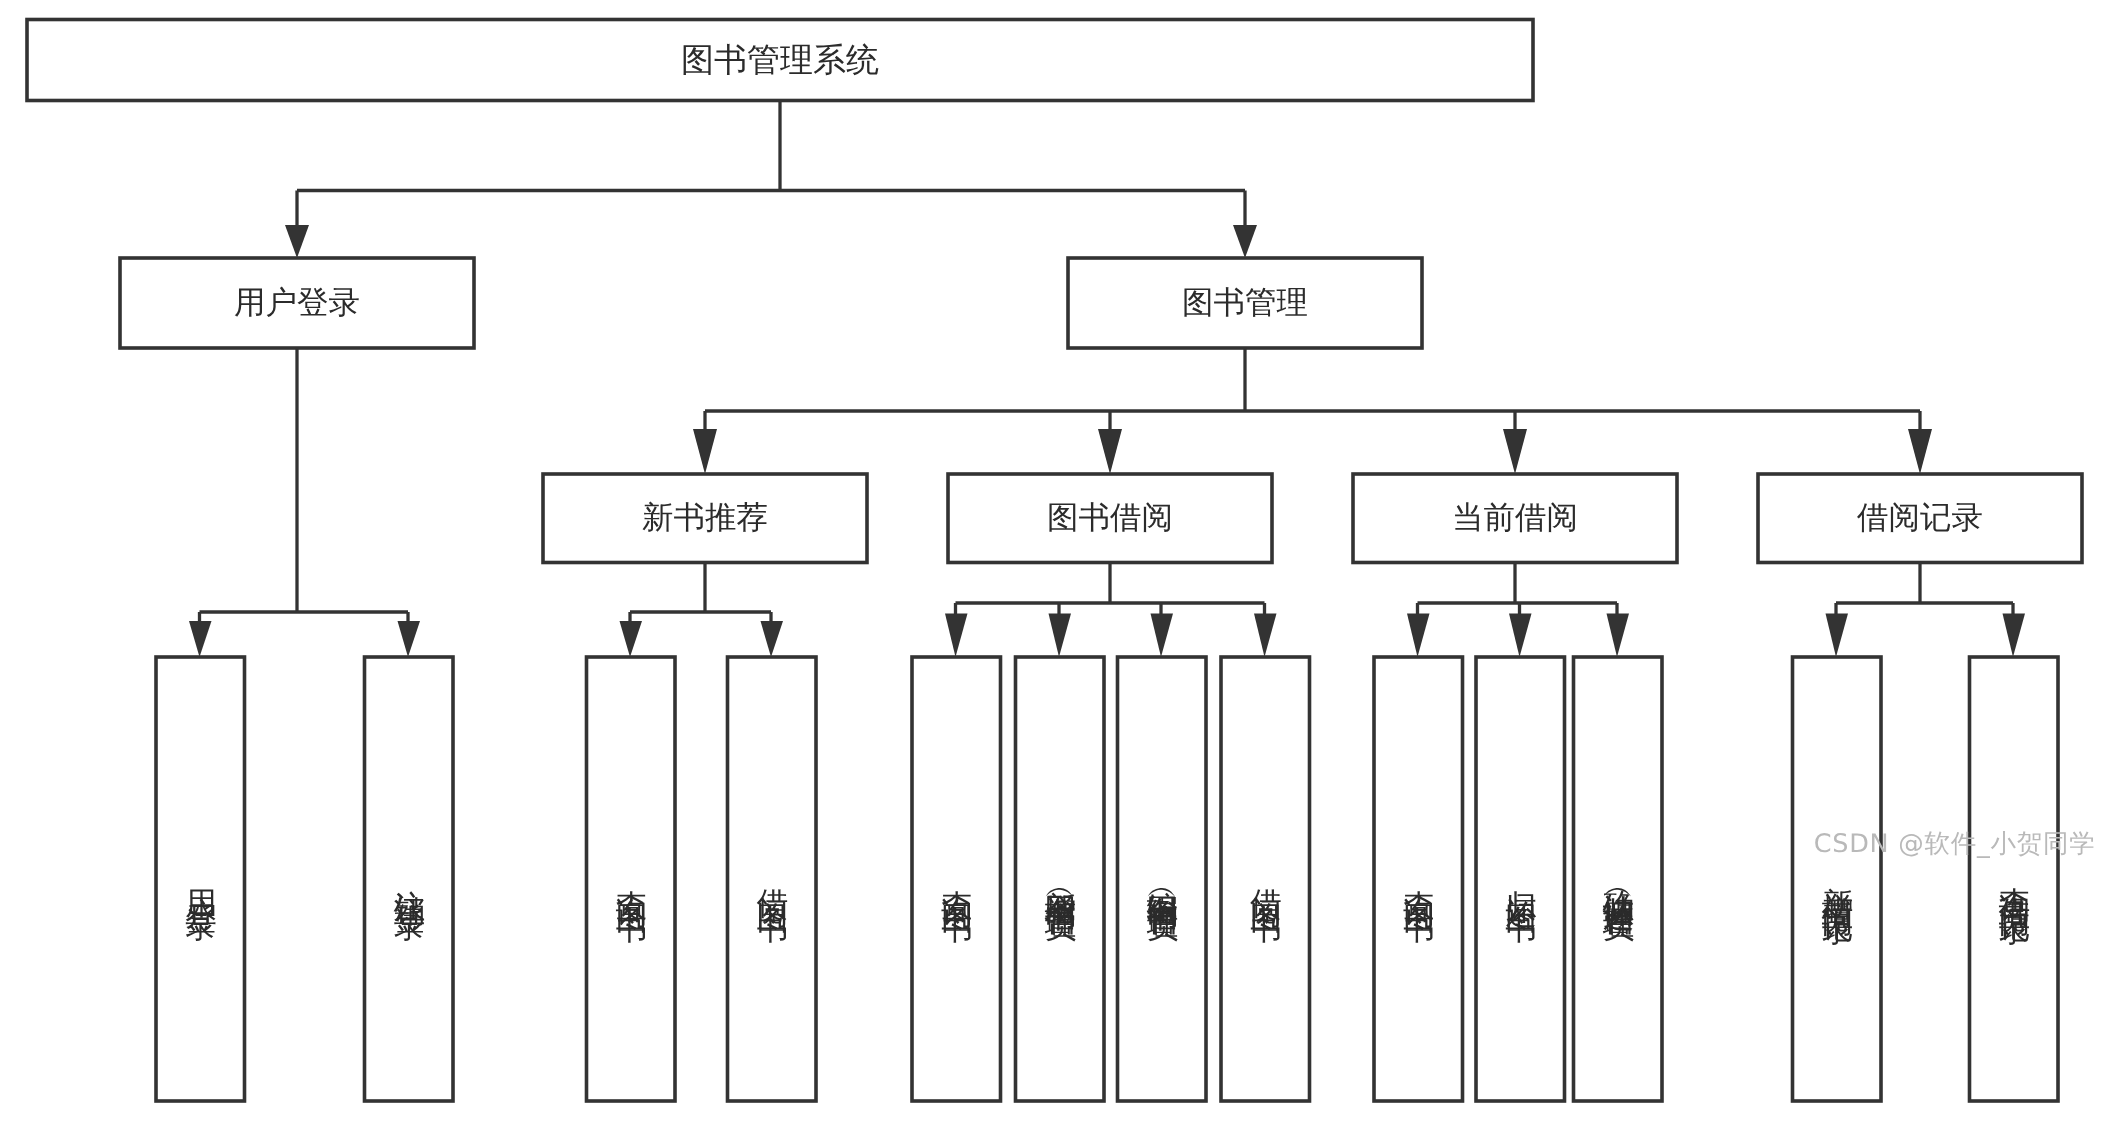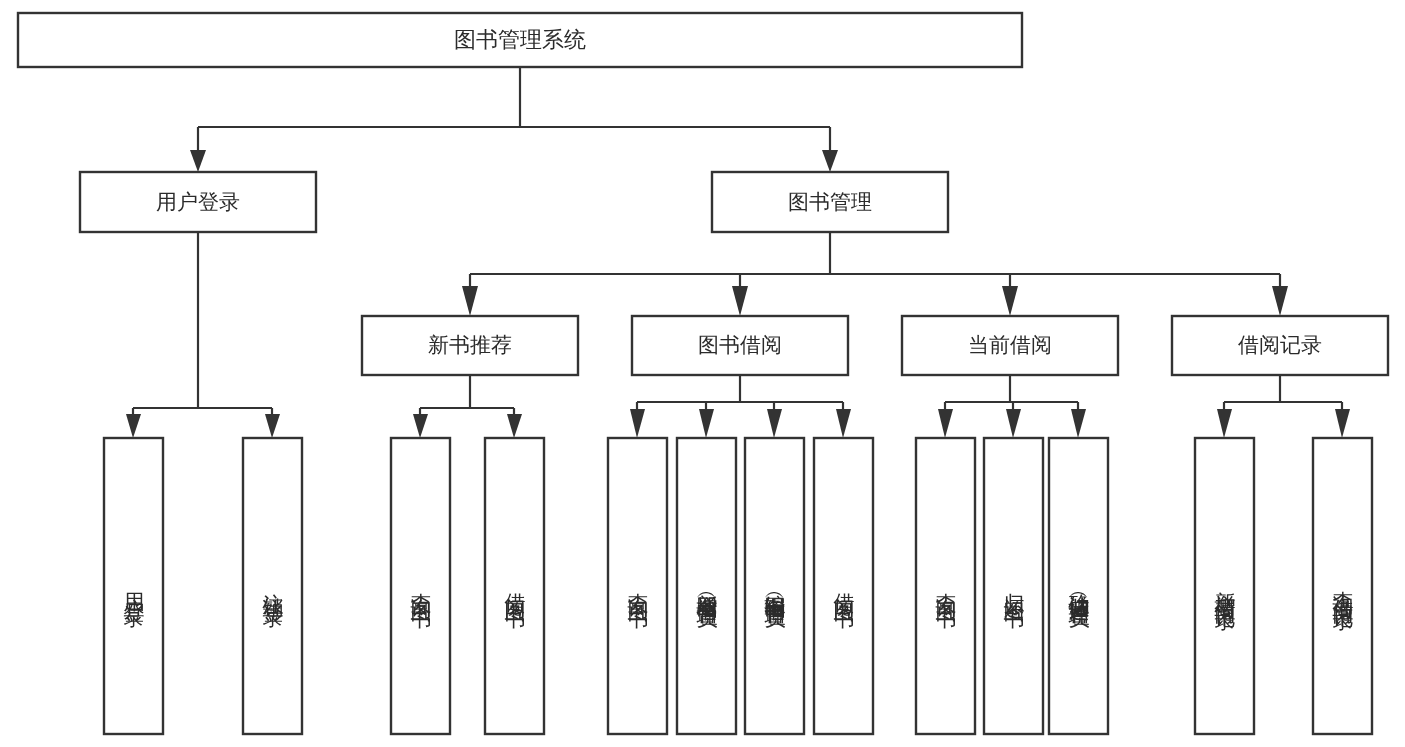--- a/index.html
+++ b/index.html
@@ -226,14 +226,15 @@
   <div class="leaf-label" style="left:745px;  top:438px; width:59px; height:296px; letter-spacing:2px;">编辑图书（管理员）</div>
   <div class="leaf-label" style="left:814px;  top:438px; width:59px; height:296px;">借阅图书</div>
 
   <div class="leaf-label" style="left:916px;  top:438px; width:59px; height:296px;">查询图书</div>
   <div class="leaf-label" style="left:984px;  top:438px; width:59px; height:296px;">归还图书</div>
   <div class="leaf-label" style="left:1049px; top:438px; width:59px; height:296px; letter-spacing:2px;">确认归还（管理员）</div>
 
   <div class="leaf-label" style="left:1195px; top:438px; width:59px; height:296px; letter-spacing:4px;">新增借阅记录</div>
   <div class="leaf-label" style="left:1313px; top:438px; width:59px; height:296px; letter-spacing:4px;">查询借阅记录</div>
 
+  <div class="watermark">CSDN @软件_小贺同学</div>
 
 </div>
 
 </body></html>

